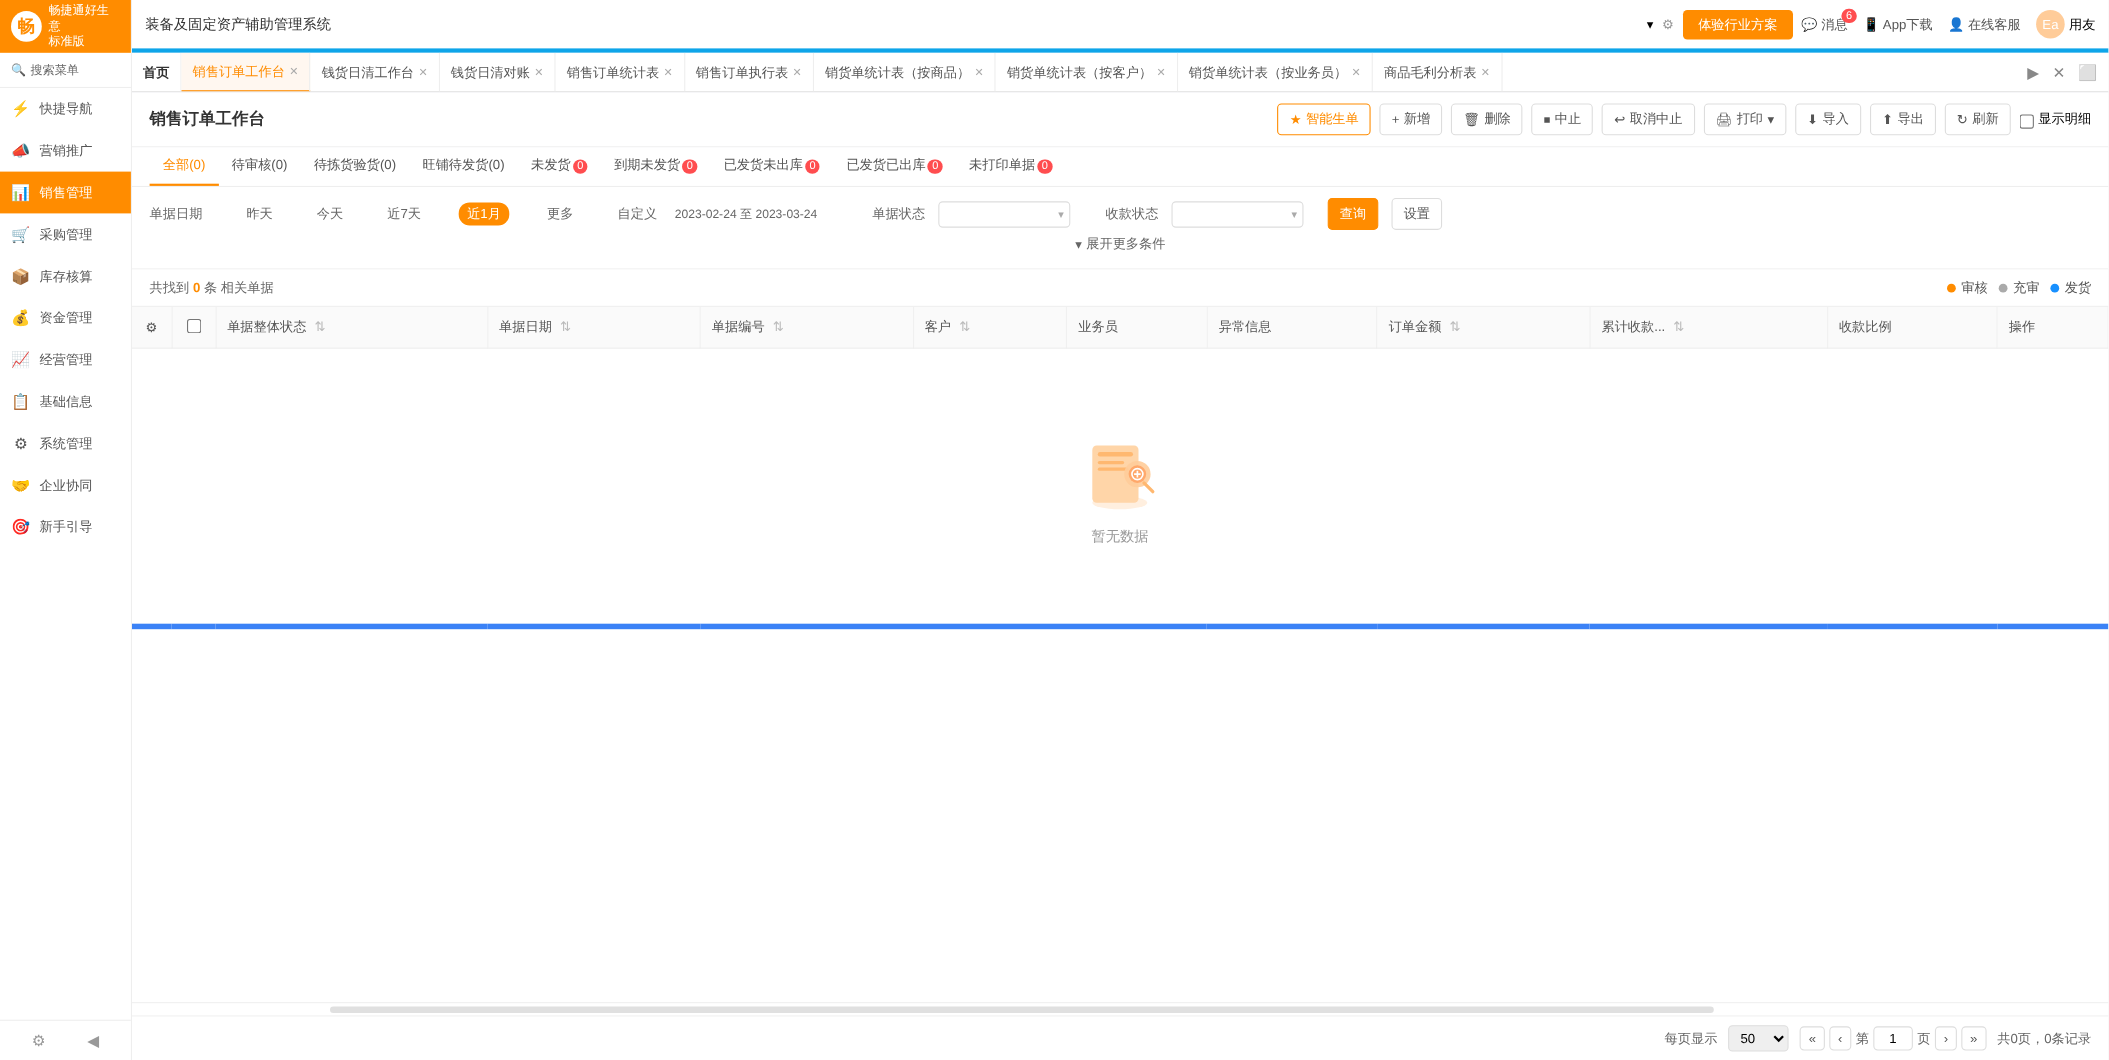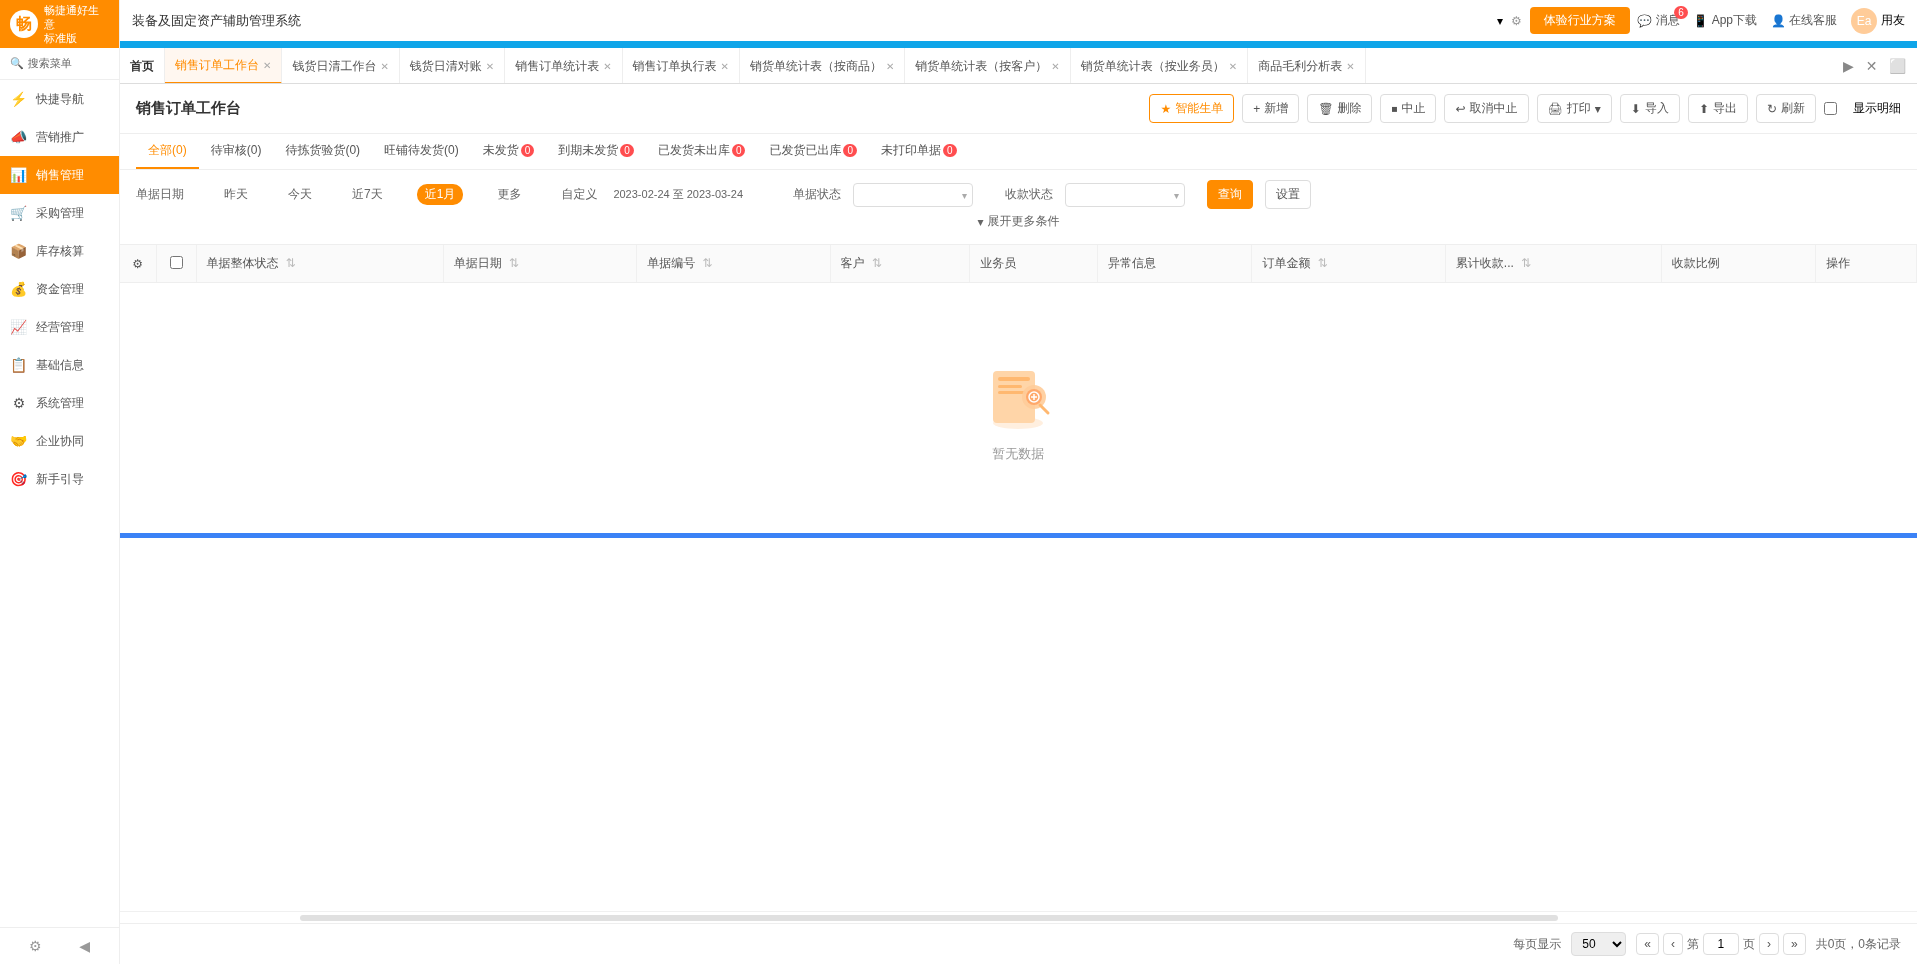--- a/index.html
+++ b/index.html
@@ -15,21 +15,21 @@
     .sidebar-nav-item { display: flex; align-items: center; padding: 10px 10px; gap: 8px; cursor: pointer; color: #555; font-size: 12px; }
     .sidebar-nav-item.active { background: #ff8c00; color: #fff; }
     .sidebar-nav-item .nav-icon { width: 18px; height: 18px; display: flex; align-items: center; justify-content: center; font-size: 14px; flex-shrink: 0; }
     .sidebar-bottom { margin-top: auto; display: flex; align-items: center; justify-content: space-around; padding: 10px; border-top: 1px solid #eee; }
     .sidebar-bottom-icon { cursor: pointer; color: #999; font-size: 14px; }
 
     
     .main { flex: 1; display: flex; flex-direction: column; overflow: hidden; }
 
     
-    .topbar { height: 48px; background: #fff; border-bottom: 7px solid #0ea5e9; display: flex; align-items: center; padding: 0 12px; gap: 8px; }
+    .topbar { height: 48px; background: #fff; border-bottom: 4px solid #0ea5e9; display: flex; align-items: center; padding: 0 12px; gap: 8px; }
     .topbar-title { font-size: 13px; color: #333; flex: 1; }
     .topbar-dropdown { display: flex; align-items: center; gap: 4px; cursor: pointer; }
     .topbar-solution-btn { background: #ff8c00; color: #fff; border: none; padding: 5px 14px; border-radius: 4px; cursor: pointer; font-size: 12px; }
     .topbar-actions { display: flex; align-items: center; gap: 14px; margin-left: auto; }
     .topbar-action-item { display: flex; align-items: center; gap: 3px; color: #555; cursor: pointer; font-size: 12px; position: relative; }
     .topbar-badge { background: #ff4d4f; color: #fff; border-radius: 10px; padding: 1px 4px; font-size: 10px; position: absolute; top: -6px; right: -8px; }
     .topbar-user { display: flex; align-items: center; gap: 4px; cursor: pointer; }
     .topbar-avatar { width: 26px; height: 26px; border-radius: 50%; background: #ffcc99; display: flex; align-items: center; justify-content: center; font-size: 12px; color: #fff; }
 
     
@@ -290,21 +290,21 @@
           <span>导入</span>
         </button>
         <button class="btn">
           <span>⬆</span>
           <span>导出</span>
         </button>
         <button class="btn">
           <span>↻</span>
           <span>刷新</span>
         </button>
-        <label style="display:flex;align-items:center;gap:16px;cursor:pointer;font-size:12px;">
+        <label style="display:flex;align-items:flex-end;gap:4px;cursor:pointer;font-size:12px;">
           <input type="checkbox" style="">
           <span>显示明细</span>
         </label>
       </div>
     </div>
 
     <div class="sub-tabs">
       <div class="sub-tab active">
         <span>全部</span>(<span>0</span>)
       </div>
@@ -363,20 +363,42 @@
 
         <button class="btn btn-primary" style="margin-left:10px;">查询</button>
         <button class="btn">设置</button>
       </div>
       <div class="expand-more">
         <span>▾</span>
         <span>展开更多条件</span>
       </div>
     </div>
 
+    <div class="toolbar">
+      <div class="toolbar-left">
+        <span>共找到</span>
+        <span class="count"> 0</span>
+        <span>条</span>
+        <span>相关单据</span>
+      </div>
+      <div class="toolbar-right">
+        <div class="toolbar-action">
+          <span class="dot-orange"></span>
+          <span>审核</span>
+        </div>
+        <div class="toolbar-action">
+          <span class="dot-gray"></span>
+          <span>充审</span>
+        </div>
+        <div class="toolbar-action">
+          <span class="dot-blue"></span>
+          <span>发货</span>
+        </div>
+      </div>
+    </div>
 
     <div class="table-wrapper">
       <table class="data-table">
         <thead>
           <tr>
             <th class="col-settings">
               <span>⚙</span>
             </th>
             <th class="col-checkbox">
               <input type="checkbox" style="">

